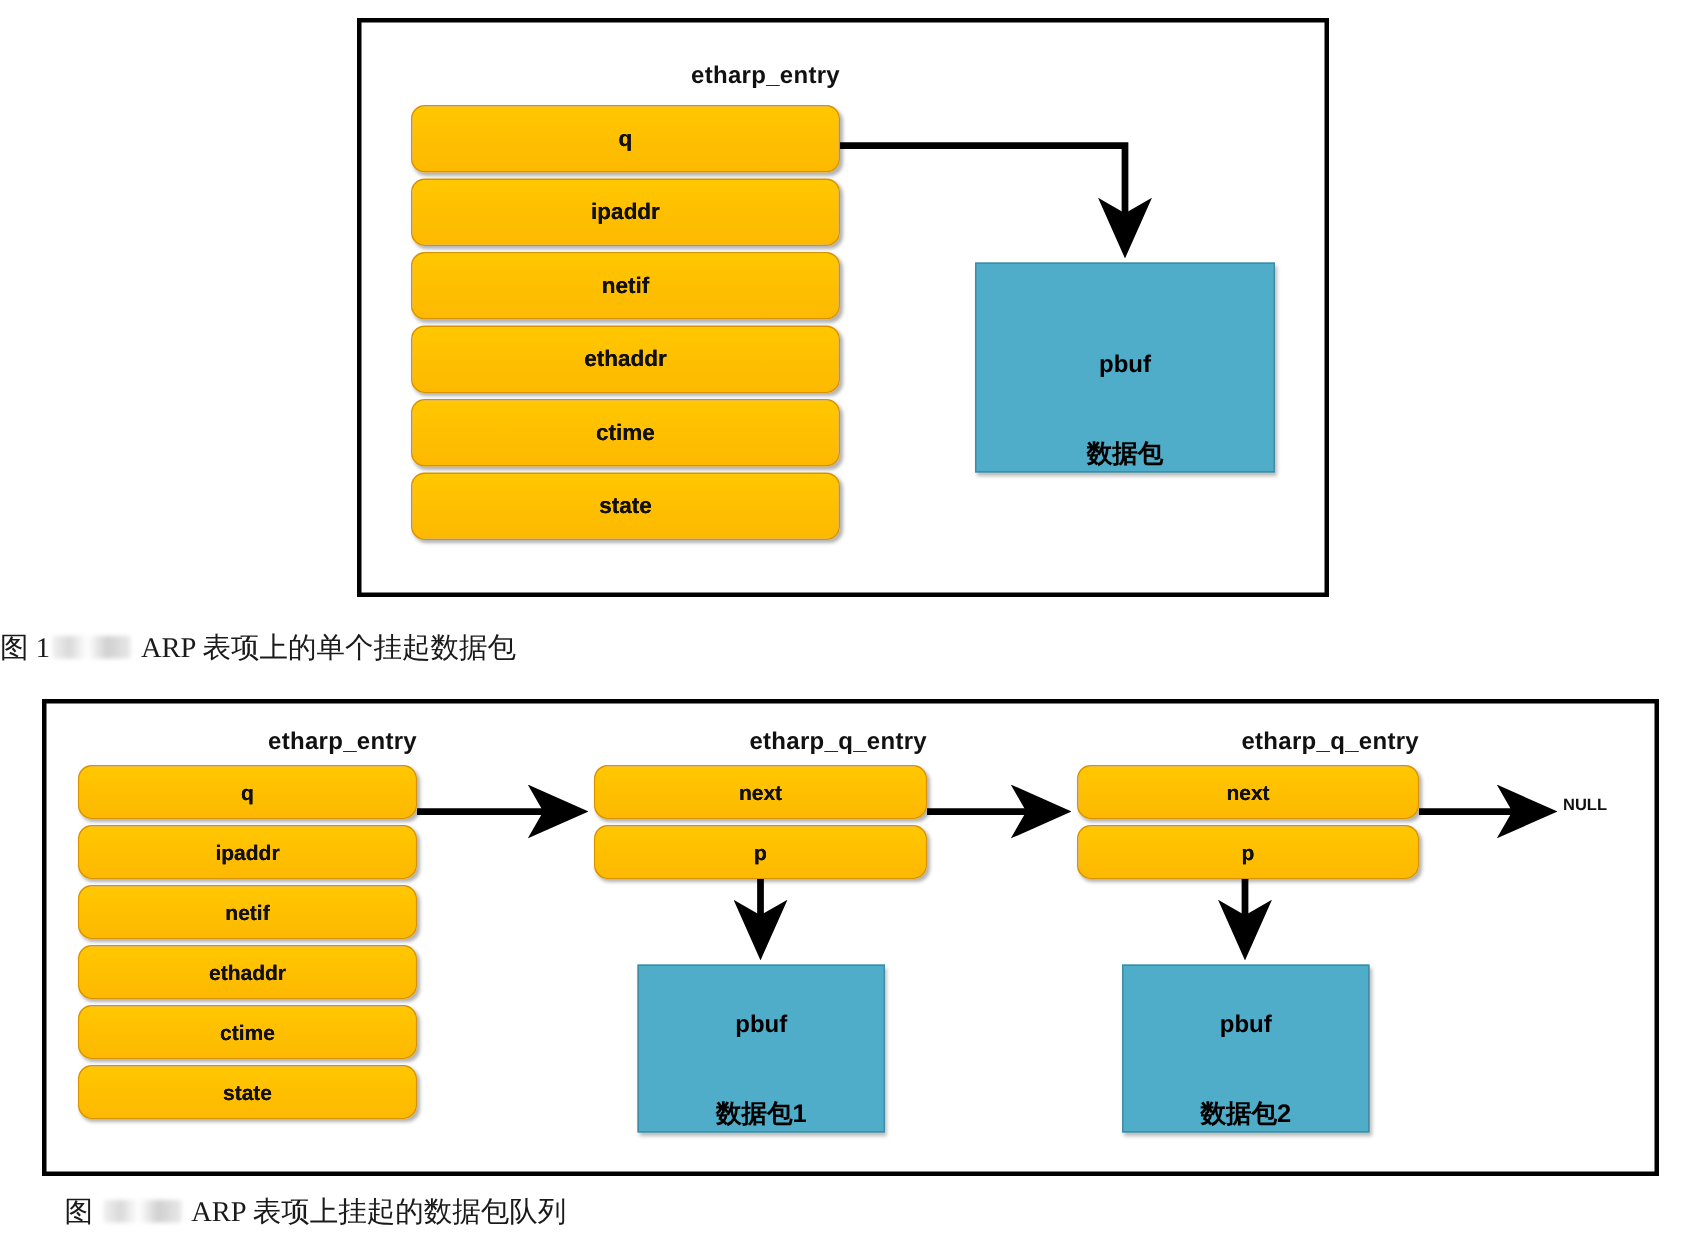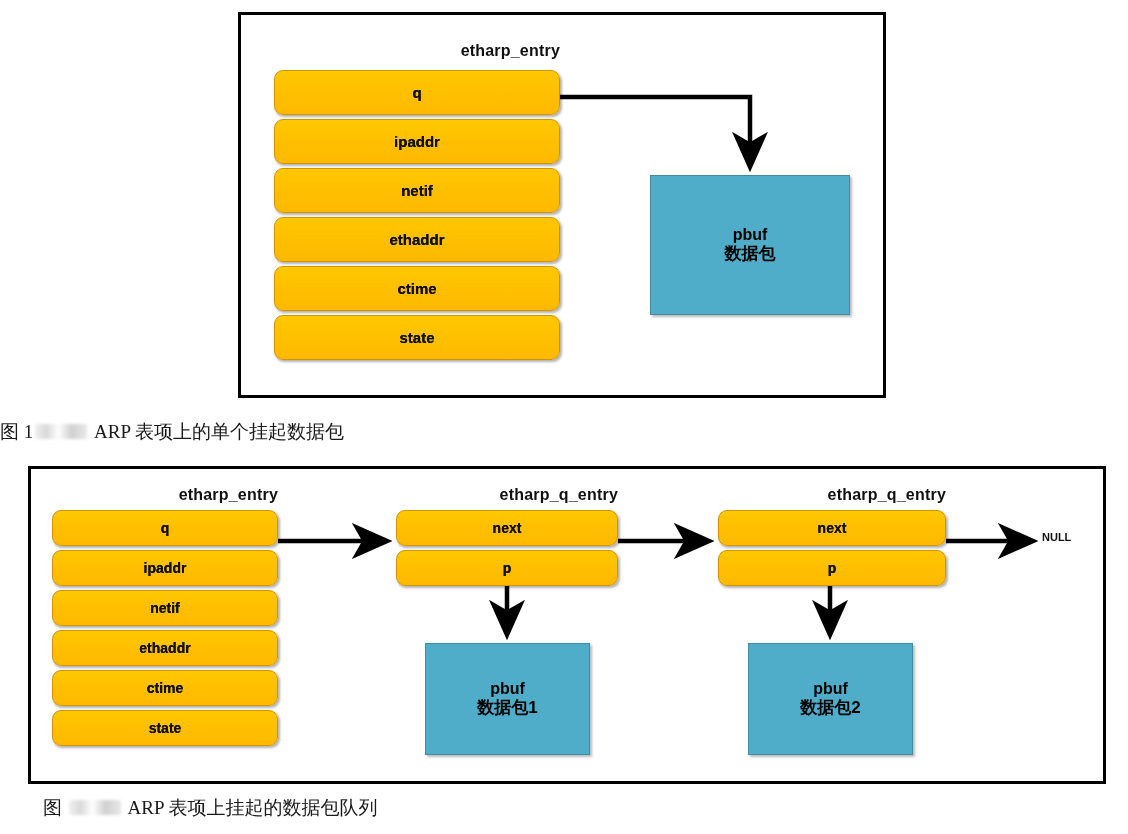--- a/index.html
+++ b/index.html
@@ -60,25 +60,25 @@
     position: absolute;
     box-sizing: border-box;
     background: #4fadc9;
     border: 1.5px solid #3f8ca3;
     color: #000000;
     font-size: 16px;
     font-weight: bold;
     display: flex;
     flex-direction: column;
     align-items: center;
-    justify-content: center;
+    justify-content: flex-end;
     line-height: 1.22;
     box-shadow: 1.5px 2px 2.5px rgba(0,0,0,0.28);
   }
-  .pbuf .ln2 { font-size: 17px; }
+  .pbuf .ln2 { font-size: 17px; margin-top: 40px; }
 
   
   .wire { position: absolute; left: 0; top: 0; pointer-events: none; }
 
   
   .null-label {
     position: absolute;
     font-size: 11px;
     font-weight: bold;
     color: #111111;

